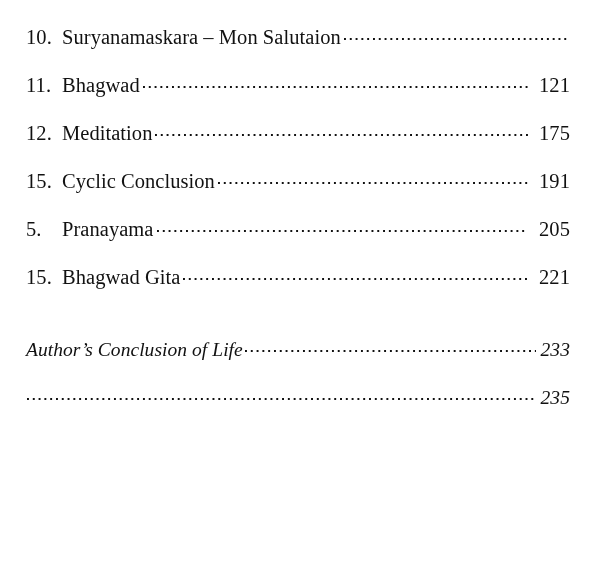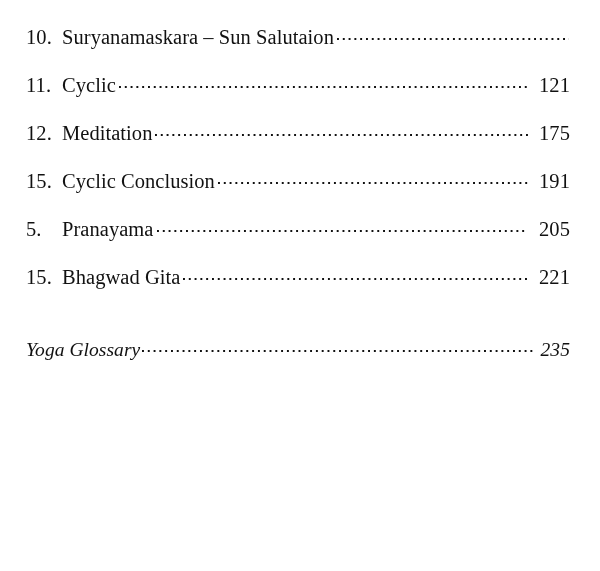--- a/index.html
+++ b/index.html
@@ -99,27 +99,27 @@
 </style>
 </head>
 <body>
 
 <div class="page">
 
   <div class="toc-list">
 
     <div class="toc-entry numbered">
       <span class="entry-num">10.</span>
-      <span class="entry-title">Suryanamaskara – Sun Salutaion</span>
+      <span class="entry-title">Suryanamaskara – Mon Salutaion</span>
       <span class="leader"></span>
     </div>
 
     <div class="toc-entry numbered">
       <span class="entry-num">11.</span>
-      <span class="entry-title">Cyclic</span>
+      <span class="entry-title">Bhagwad</span>
       <span class="leader"></span>
       <span class="entry-page">121</span>
     </div>
 
     <div class="toc-entry numbered">
       <span class="entry-num">12.</span>
       <span class="entry-title">Meditation</span>
       <span class="leader"></span>
       <span class="entry-page">175</span>
     </div>
@@ -142,22 +142,26 @@
       <span class="entry-num">15.</span>
       <span class="entry-title">Bhagwad Gita</span>
       <span class="leader"></span>
       <span class="entry-page">221</span>
     </div>
 
   </div>
 
   <div class="backmatter">
 
+    <div class="toc-entry italic">
+      <span class="entry-title">Author’s Conclusion of Life</span>
+      <span class="leader"></span>
+      <span class="entry-page">233</span>
+    </div>
 
     <div class="toc-entry italic">
-      <span class="entry-title">Yoga Glossary</span>
       <span class="leader"></span>
       <span class="entry-page">235</span>
     </div>
 
   </div>
 
 </div>
 
 </body></html>

